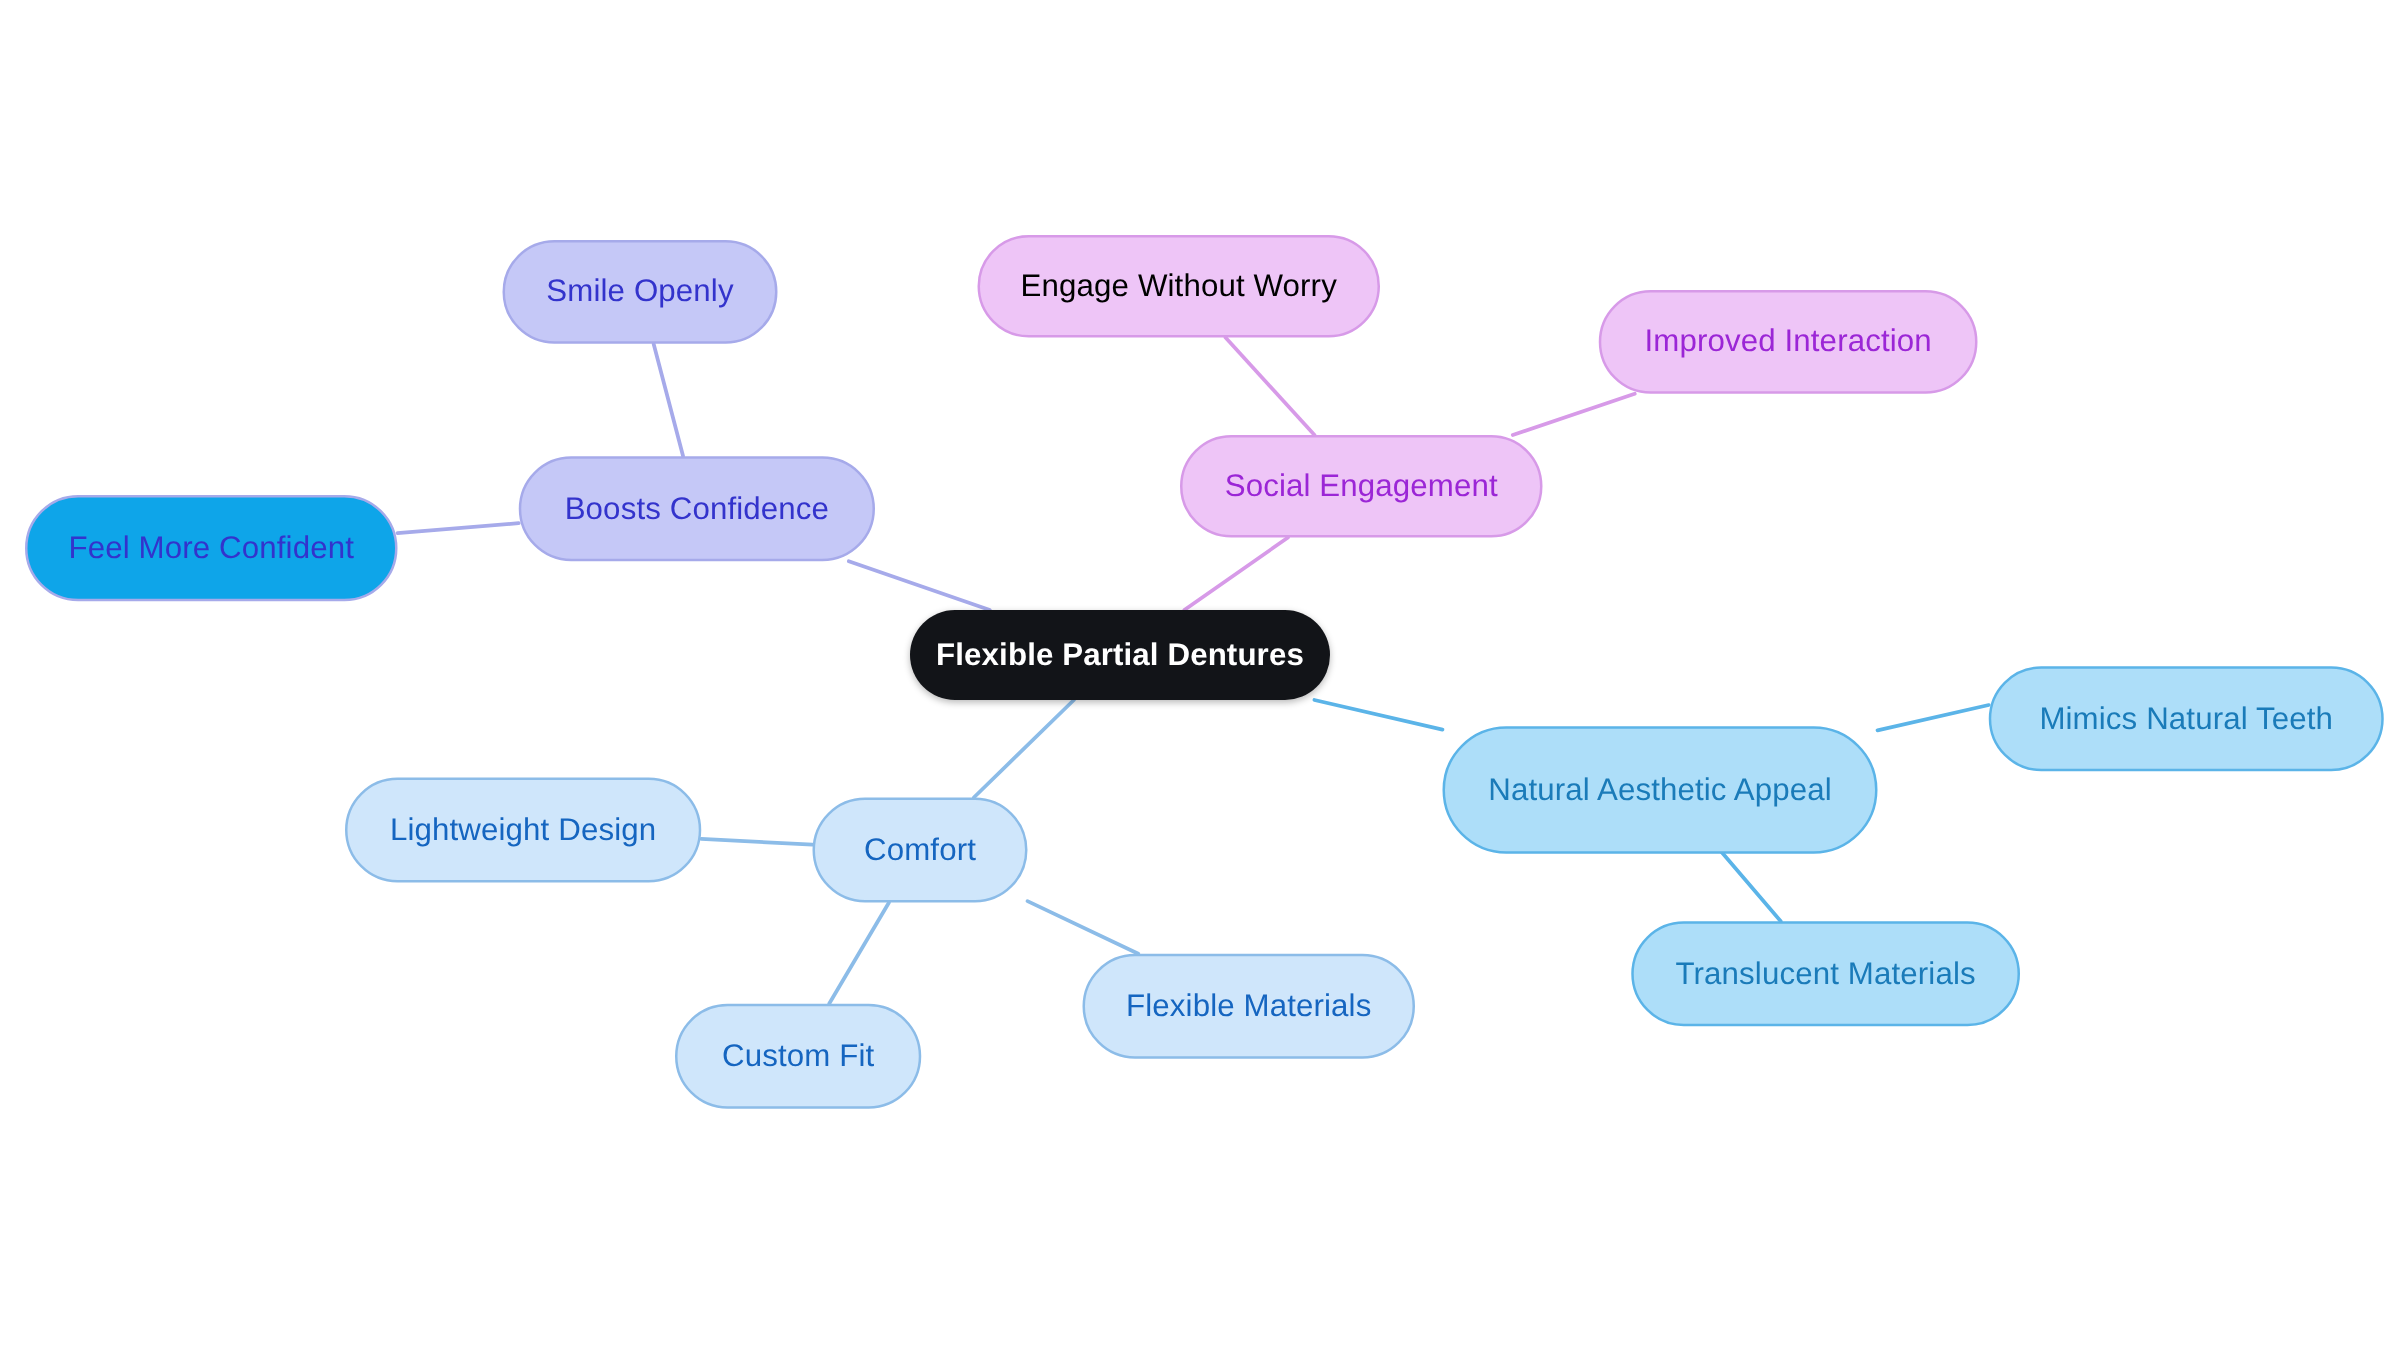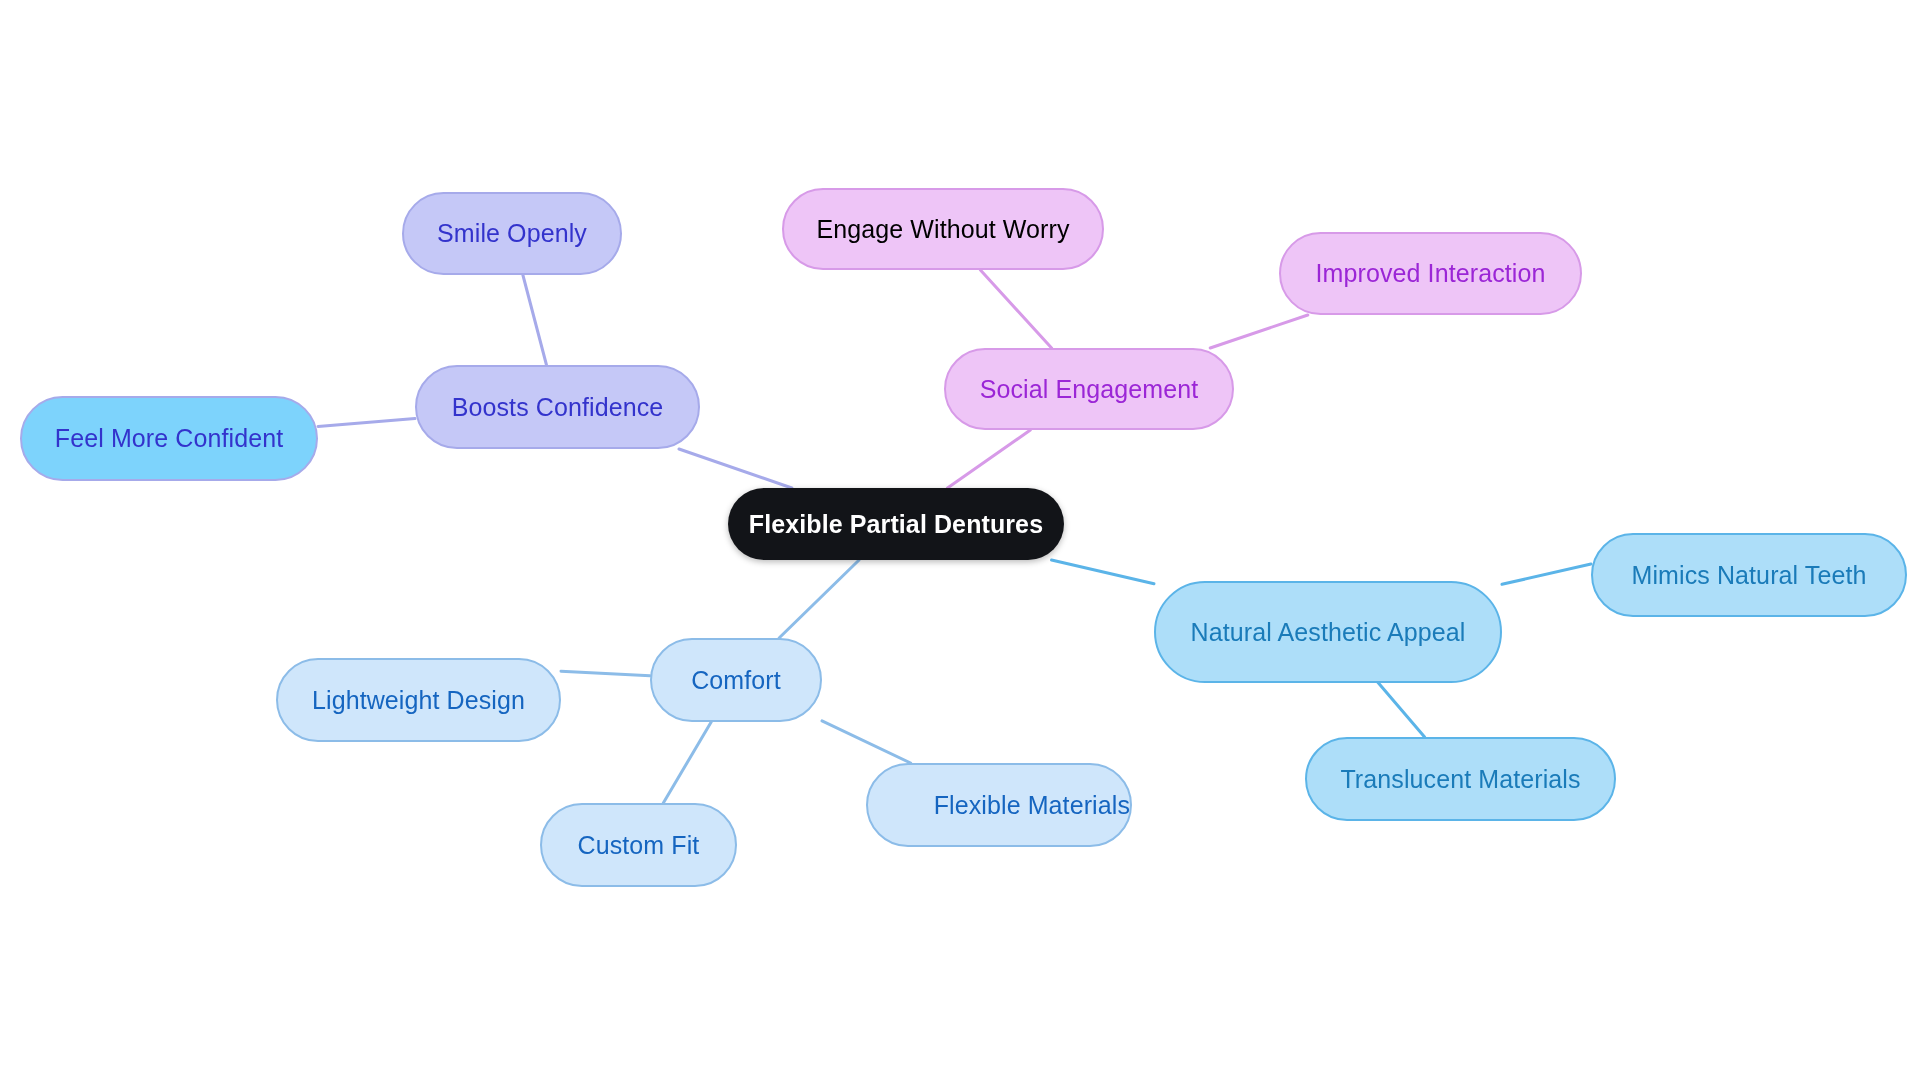--- a/index.html
+++ b/index.html
@@ -73,21 +73,21 @@
   </div>
 
   <div class="node" style="left: 415px; top: 365px; width: 285px; height: 84px; font-size: 25px; background: rgb(197, 200, 247); border-color: rgb(166, 170, 234); color: rgb(51, 51, 204);">
     <span class="node-label">Boosts Confidence</span>
   </div>
 
   <div class="node" style="left: 402px; top: 192px; width: 220px; height: 83px; font-size: 25px; background: rgb(197, 200, 247); border-color: rgb(166, 170, 234); color: rgb(51, 51, 204);">
     <span class="node-label">Smile Openly</span>
   </div>
 
-  <div class="node" style="left: 20px; top: 396px; width: 298px; height: 85px; font-size: 25px; background: #7dd3fc; border-color: rgb(166, 170, 234); color: rgb(51, 51, 204);">
+  <div class="node" style="left: 20px; top: 396px; width: 298px; height: 85px; font-size: 25px; background: #0ea5e9; border-color: rgb(166, 170, 234); color: rgb(51, 51, 204);">
     <span class="node-label">Feel More Confident</span>
   </div>
 
   <div class="node" style="left: 944px; top: 348px; width: 290px; height: 82px; font-size: 25px; background: rgb(238, 197, 247); border-color: rgb(215, 154, 232); color: rgb(155, 38, 214);">
     <span class="node-label">Social Engagement</span>
   </div>
 
   <div class="node" style="left: 782px; top: 188px; width: 322px; height: 82px; font-size: 25px; background: rgb(238, 197, 247); border-color: rgb(215, 154, 232); color: #000000;">
     <span class="node-label">Engage Without Worry</span>
   </div>
@@ -105,25 +105,25 @@
   </div>
 
   <div class="node" style="left: 1305px; top: 737px; width: 311px; height: 84px; font-size: 25px; background: rgb(173, 222, 249); border-color: rgb(91, 180, 232); color: rgb(26, 123, 185);">
     <span class="node-label">Translucent Materials</span>
   </div>
 
   <div class="node" style="left: 650px; top: 638px; width: 172px; height: 84px; font-size: 25px; background: rgb(207, 230, 251); border-color: rgb(140, 188, 232); color: rgb(21, 101, 192);">
     <span class="node-label">Comfort</span>
   </div>
 
-  <div class="node" style="left: 276px; top: 622px; width: 285px; height: 84px; font-size: 25px; background: rgb(207, 230, 251); border-color: rgb(140, 188, 232); color: rgb(21, 101, 192); margin-top: 36px;">
+  <div class="node" style="left: 276px; top: 622px; width: 285px; height: 84px; font-size: 25px; background: rgb(207, 230, 251); border-color: rgb(140, 188, 232); color: rgb(21, 101, 192);">
     <span class="node-label">Lightweight Design</span>
   </div>
 
   <div class="node" style="left: 540px; top: 803px; width: 197px; height: 84px; font-size: 25px; background: rgb(207, 230, 251); border-color: rgb(140, 188, 232); color: rgb(21, 101, 192);">
     <span class="node-label">Custom Fit</span>
   </div>
 
-  <div class="node" style="left: 866px; top: 763px; width: 266px; height: 84px; font-size: 25px; background: rgb(207, 230, 251); border-color: rgb(140, 188, 232); color: rgb(21, 101, 192); justify-content: flex-end;">
+  <div class="node" style="left: 866px; top: 763px; width: 266px; height: 84px; font-size: 25px; background: rgb(207, 230, 251); border-color: rgb(140, 188, 232); color: rgb(21, 101, 192);">
     <span class="node-label">Flexible Materials</span>
   </div>
 
 </div>
 
 </body></html>

